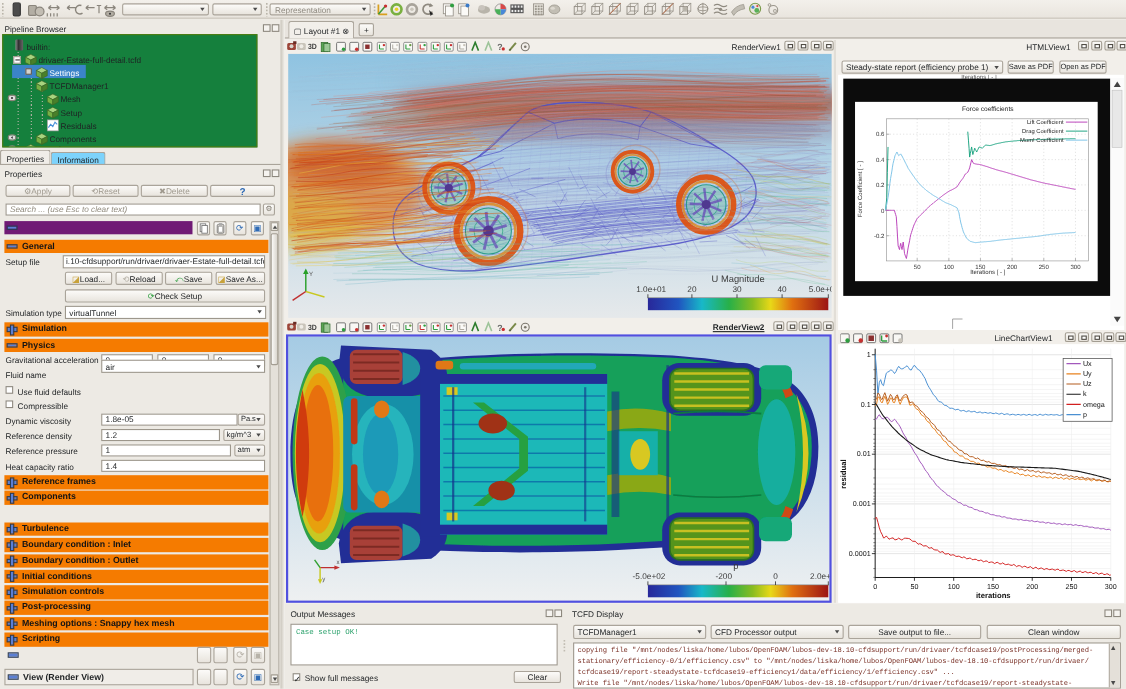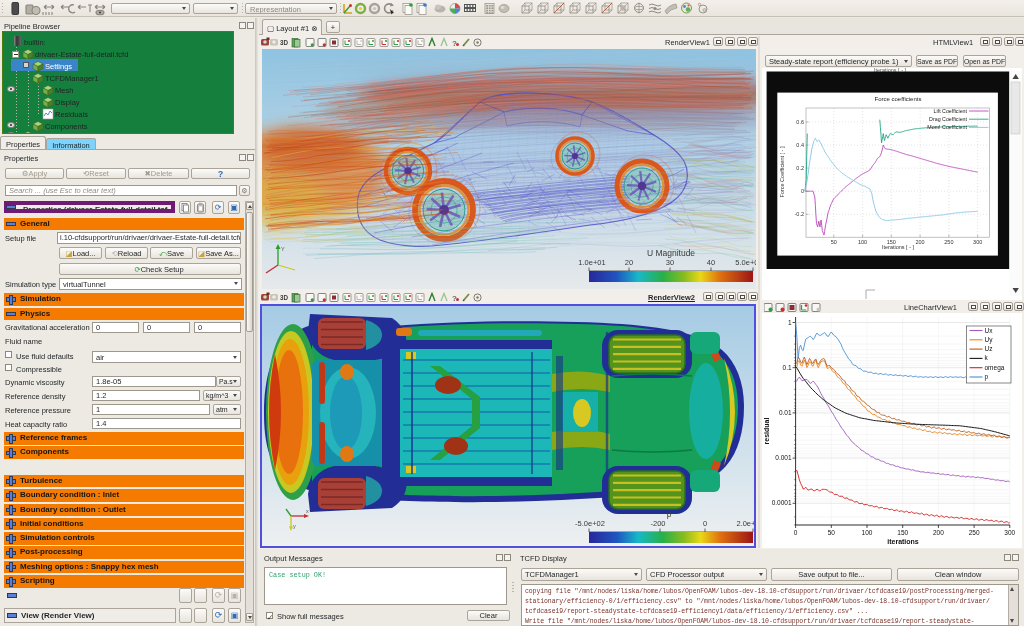--- a/index.html
+++ b/index.html
@@ -194,21 +194,21 @@
           <polygon points="1,4 6,1.4 11,4 6,6.6" fill="#a8d37f" stroke="#3f6626" stroke-width="0.6"></polygon>
           <polygon points="1,4 6,6.6 6,11.4 1,8.8" fill="#76b045" stroke="#3f6626" stroke-width="0.6"></polygon>
           <polygon points="6,6.6 11,4 11,8.8 6,11.4" fill="#49802a" stroke="#3f6626" stroke-width="0.6"></polygon>
         </svg>
       <div class="t" style="left:52px;top:54px;">Mesh</div>
       <svg class="abs" style="left:39px;top:64px;" width="12" height="12" viewBox="0 0 12 12">
           <polygon points="1,4 6,1.4 11,4 6,6.6" fill="#a8d37f" stroke="#3f6626" stroke-width="0.6"></polygon>
           <polygon points="1,4 6,6.6 6,11.4 1,8.8" fill="#76b045" stroke="#3f6626" stroke-width="0.6"></polygon>
           <polygon points="6,6.6 11,4 11,8.8 6,11.4" fill="#49802a" stroke="#3f6626" stroke-width="0.6"></polygon>
         </svg>
-      <div class="t" style="left:52px;top:66px;">Display</div>
+      <div class="t" style="left:52px;top:66px;">Setup</div>
       <svg class="abs" style="left:39px;top:76px;" width="12" height="12" viewBox="0 0 12 12">
           <rect x="1" y="1" width="10" height="10" fill="#fff" stroke="#999" stroke-width="0.6"></rect>
           <polyline points="2,8 4,5 6,7 8,3 10,5" fill="none" stroke="#4a90d9" stroke-width="1"></polyline>
         </svg>
       <div class="t" style="left:52px;top:78px;">Residuals</div>
       <div class="abs" style="left:4px;top:90px;width:8px;height:6px;border:1px solid #8a857b;border-radius:50%;background:radial-gradient(circle,#555 25%,#ddd 30%);"></div>
       <svg class="abs" style="left:29px;top:88px;" width="12" height="12" viewBox="0 0 12 12">
           <polygon points="1,4 6,1.4 11,4 6,6.6" fill="#a8d37f" stroke="#3f6626" stroke-width="0.6"></polygon>
           <polygon points="1,4 6,6.6 6,11.4 1,8.8" fill="#76b045" stroke="#3f6626" stroke-width="0.6"></polygon>
           <polygon points="6,6.6 11,4 11,8.8 6,11.4" fill="#49802a" stroke="#3f6626" stroke-width="0.6"></polygon>
@@ -240,21 +240,21 @@
     <div class="dicon" style="left:247px;top:154px;"></div>
 
     <div class="btn" style="left:5px;top:168px;width:59px;height:11px;color:#a09a8f;line-height:10px;">⚙Apply</div>
     <div class="btn" style="left:66px;top:168px;width:60px;height:11px;color:#a09a8f;line-height:10px;">⟲Reset</div>
     <div class="btn" style="left:128px;top:168px;width:61px;height:11px;color:#a09a8f;line-height:10px;">✖Delete</div>
     <div class="btn" style="left:191px;top:168px;width:59px;height:11px;color:#2f6bb5;font-weight:bold;font-size:9px;line-height:10px;">?</div>
 
     <div class="field" style="left:5px;top:185px;width:232px;height:11px;color:#938d80;line-height:10px;padding-left:3px;font-style:italic;">Search ... (use Esc to clear text)</div>
     <div class="btn" style="left:239px;top:185px;width:11px;height:11px;color:#7d786e;font-size:7px;line-height:10px;">⚙</div>
 
-    <div class="abs" style="left:4px;top:201px;width:171px;height:12px;background:#f0ede8;border:4px solid #701a75;font-weight:bold;font-size:7.8px;line-height:10.5px;padding-left:15px;white-space:nowrap;overflow:hidden;">Properties (drivaer-Estate-full-detail.tcf</div>
+    <div class="abs" style="left:4px;top:201px;width:171px;height:12px;background:#f0ede8;border:6px solid #701a75;font-weight:bold;font-size:7.8px;line-height:10.5px;padding-left:15px;white-space:nowrap;overflow:hidden;">Properties (drivaer-Estate-full-detail.tcf</div>
     <div class="abs" style="left:7px;top:205.5px;width:8px;height:2.5px;background:#5b7fd4;outline:0.5px solid #2b3b55;"></div>
     <div class="btn" style="left:179px;top:200.5px;width:12px;height:13px;"><svg width="10" height="11">
           <rect x="2" y="1.5" width="5" height="7" fill="#fff" stroke="#777" stroke-width="0.8"></rect>
           <rect x="3.5" y="3" width="5" height="7" fill="#fff" stroke="#777" stroke-width="0.8"></rect>
         </svg></div>
     <div class="btn" style="left:194px;top:200.5px;width:12px;height:13px;"><svg width="10" height="11">
           <rect x="2.5" y="2" width="6" height="8" rx="1" fill="#d8d4cc" stroke="#777" stroke-width="0.8"></rect>
           <rect x="4" y="0.8" width="3" height="2.4" fill="#aaa"></rect>
           <rect x="3.8" y="4" width="3.5" height="5" fill="#fff" stroke="#999" stroke-width="0.5"></rect>
         </svg></div>
@@ -278,21 +278,21 @@
     <div class="btn" style="left:59px;top:263px;width:182px;height:12px;line-height:11px;padding-left:18px;"><span style="color:#2e9e3f;">⟳</span>Check Setup</div>
     <div class="lbl" style="top:280px;">Simulation type</div>
     <div class="field" style="left:59px;top:277.5px;width:183px;height:12px;line-height:11px;padding-left:3px;">virtualTunnel<span class="carr"></span></div>
     <div class="osec" style="top:293px;"><span class="pm plus"></span>Simulation</div>
     <div class="osec" style="top:307.5px;"><span class="pm"></span>Physics</div>
     <div class="lbl" style="top:323px;">Gravitational acceleration</div>
     <div class="field" style="left:92px;top:321.5px;width:47px;height:11px;line-height:10px;padding-left:3px;">0</div>
     <div class="field" style="left:143px;top:321.5px;width:47px;height:11px;line-height:10px;padding-left:3px;">0</div>
     <div class="field" style="left:194px;top:321.5px;width:47px;height:11px;line-height:10px;padding-left:3px;">0</div>
     <div class="lbl" style="top:337px;">Fluid name</div>
-    <div class="field" style="left:92px;top:351px;width:149px;height:12px;line-height:11px;padding-left:3px;">air<span class="carr"></span></div>
+    <div class="field" style="left:92px;top:327px;width:149px;height:12px;line-height:11px;padding-left:3px;">air<span class="carr"></span></div>
     <div class="cb" style="left:5px;top:351px;"></div>
     <div class="lbl" style="left:16px;top:351.5px;">Use fluid defaults</div>
     <div class="cb" style="left:5px;top:364px;"></div>
     <div class="lbl" style="left:16px;top:364.5px;">Compressible</div>
     <div class="lbl" style="top:377.5px;">Dynamic viscosity</div>
     <div class="field" style="left:92px;top:375.5px;width:124px;height:11px;line-height:10px;padding-left:3px;">1.8e-05</div>
     <div class="combo" style="left:216px;top:375.5px;width:25px;height:11px;line-height:10px;padding-left:2px;font-size:6.8px;">Pa.s<span class="carr"></span></div>
     <div class="lbl" style="top:391.5px;">Reference density</div>
     <div class="field" style="left:92px;top:389.5px;width:108px;height:11px;line-height:10px;padding-left:3px;">1.2</div>
     <div class="combo" style="left:203px;top:389.5px;width:38px;height:11px;line-height:10px;padding-left:2px;font-size:7px;">kg/m^3<span class="carr"></span></div>

